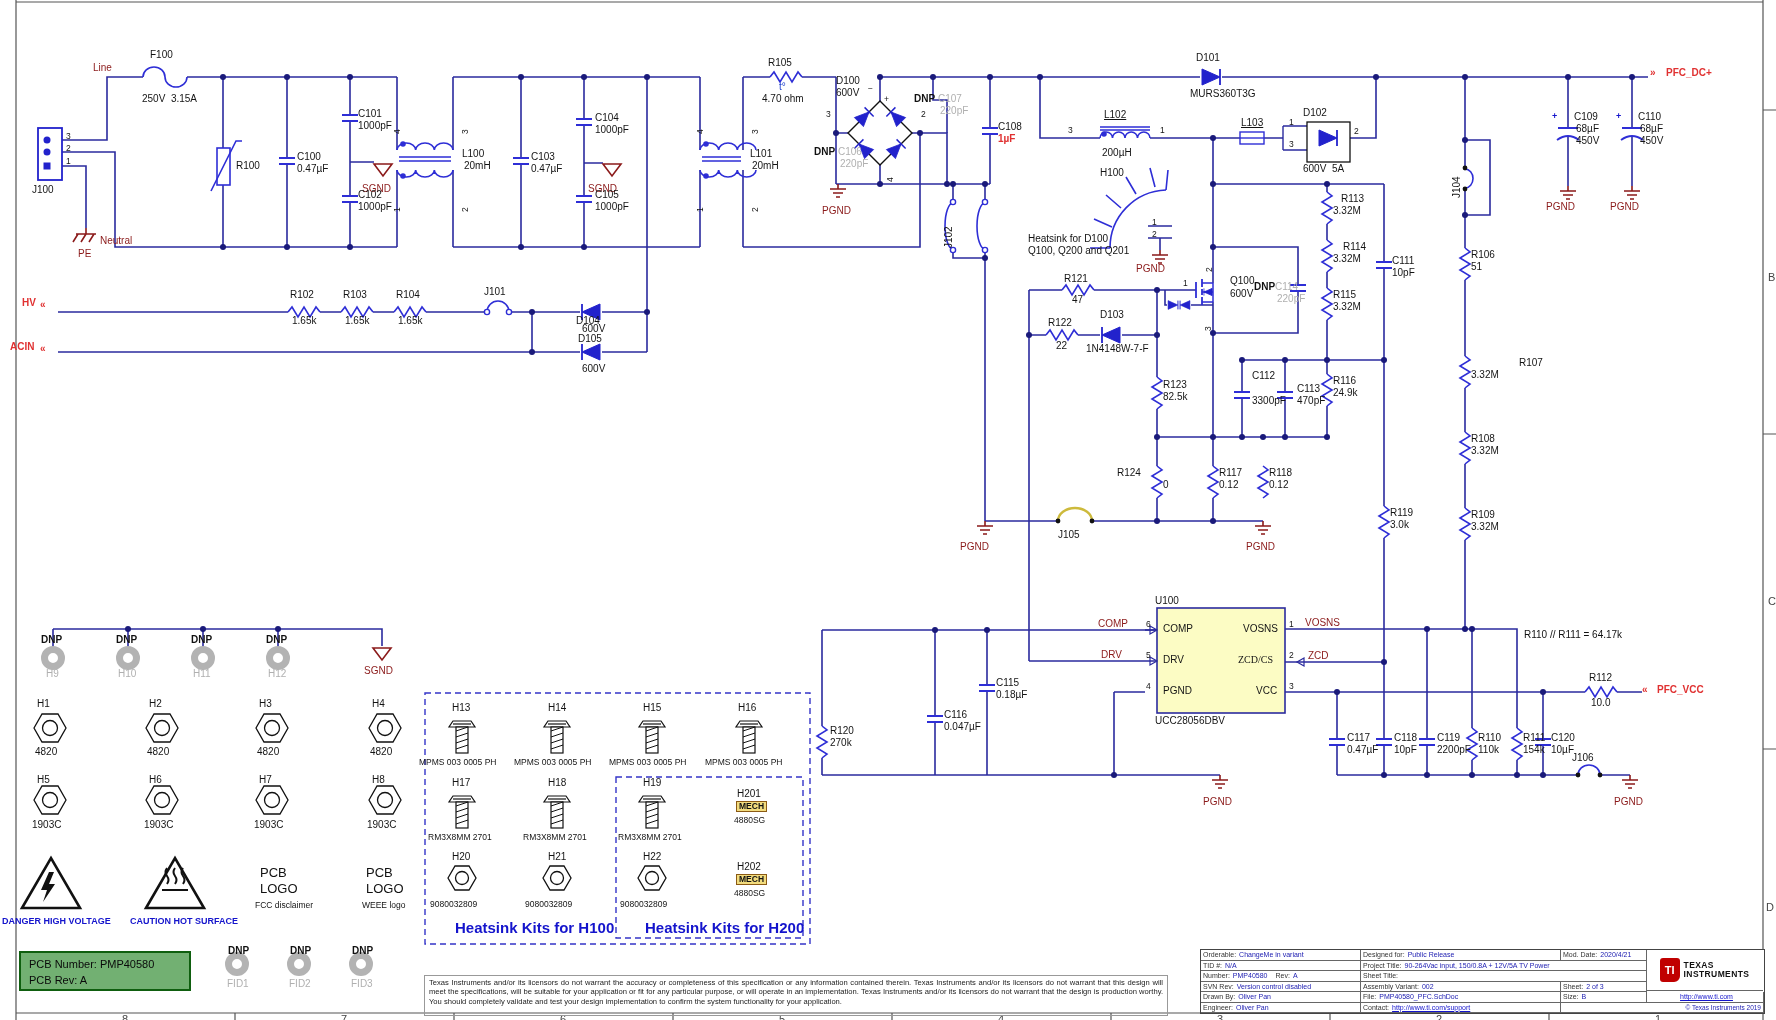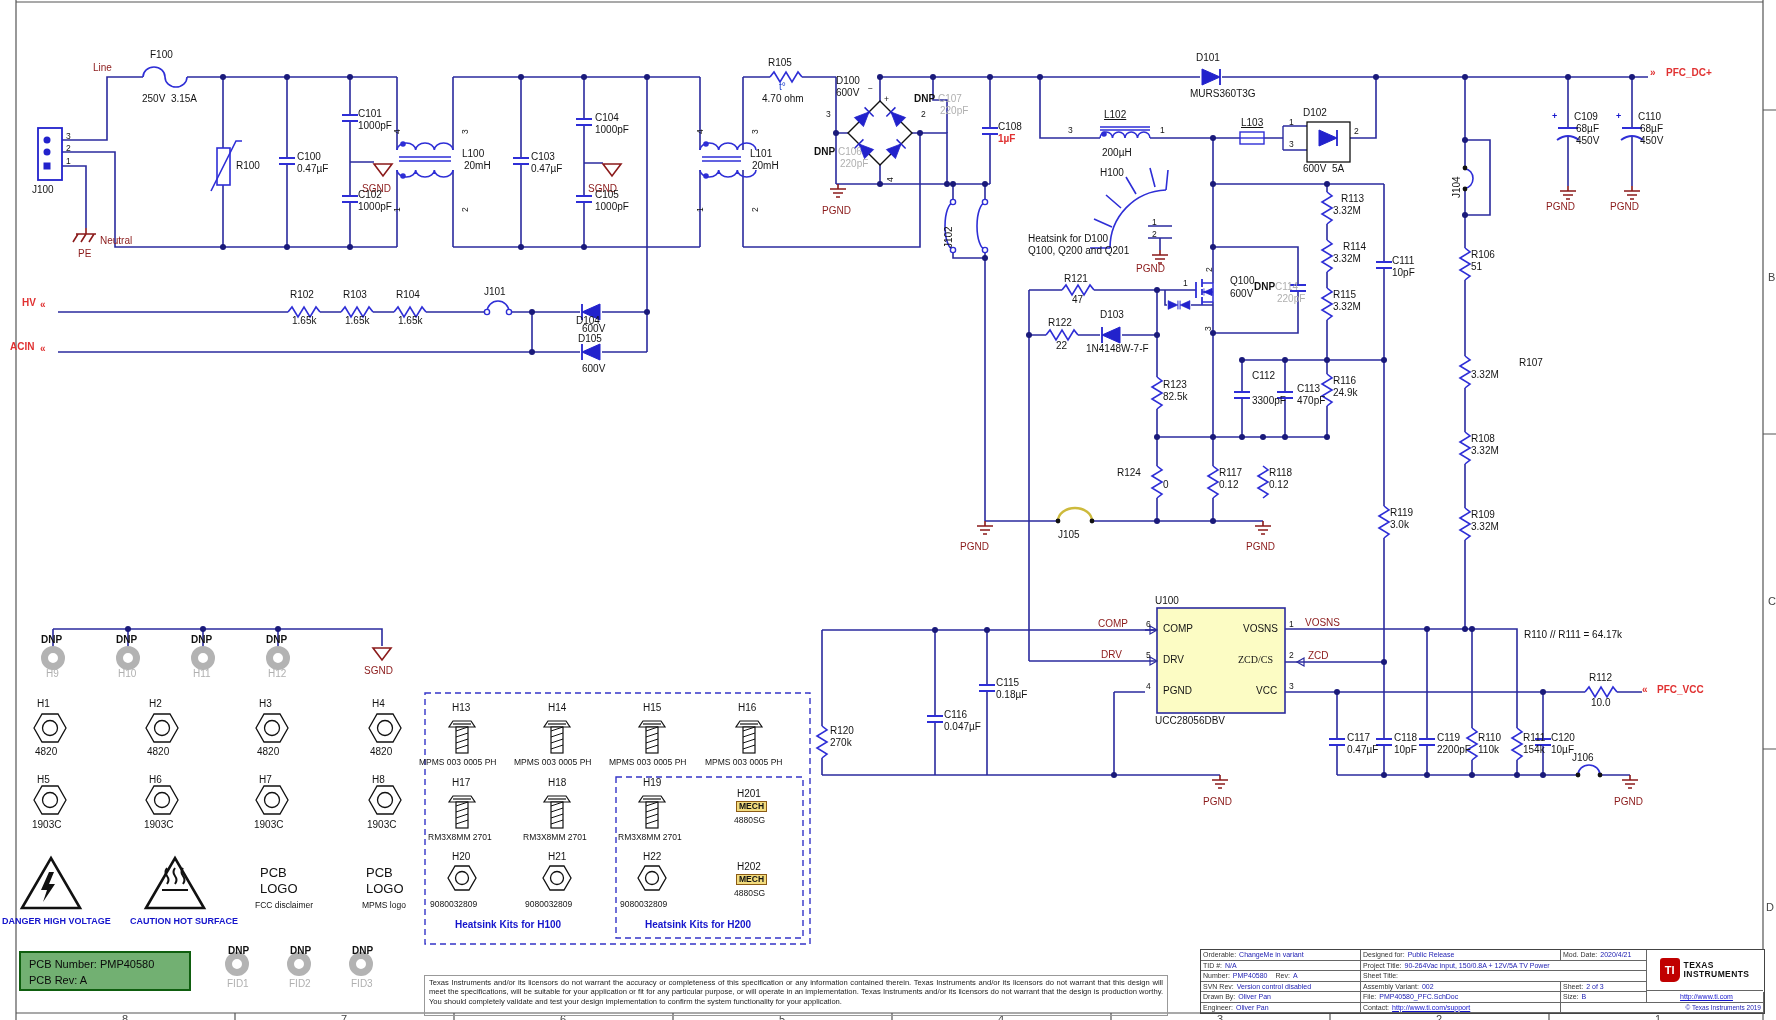--- a/index.html
+++ b/index.html
@@ -10,21 +10,21 @@
   .des{font-size:10px;}
   .des9{font-size:8.5px;}
   .desu{font-size:10px;text-decoration:underline;}
   .net{font-size:10px;color:#8B1A1A;}
   .pwr{font-size:10px;font-weight:bold;color:#E03131;}
   .gray{font-size:10px;color:#B0B0B0;}
   .dnp{font-size:10px;font-weight:bold;color:#111;}
   .blue{font-size:10px;color:#2244CC;}
   .blue9{font-size:9px;font-weight:bold;color:#1414CC;}
   .note{font-size:10px;color:#111;}
-  .kit{font-size:10px;font-weight:bold;color:#1414CC;}
+  .kit{font-size:15px;font-weight:bold;color:#1414CC;}
   .big{font-size:13px;color:#111;}
   .zone{font-size:11px;color:#444;}
   .mech{font-size:8.5px;font-weight:bold;color:#111;background:#F2DC7E;border:1px solid #8B5A14;padding:0 2px;}
   #pcbbox{position:absolute;left:19px;top:951px;width:172px;height:40px;background:#72B072;
           border:2px solid #0F5F0F;box-sizing:border-box;padding:3px 8px;font-size:11px;color:#0a0a0a;}
   #pcbbox div{line-height:16px;}
   #disclaimer{position:absolute;left:424px;top:975px;width:744px;height:41px;border:1px solid #999;
           box-sizing:border-box;padding:2px 4px;font-size:7.6px;line-height:1.25;color:#222;text-align:justify;}
   #titleblock{position:absolute;left:1200px;top:949px;width:563px;height:63px;border:1.5px solid #444;
           box-sizing:content-box;background:#fff;}
@@ -676,21 +676,21 @@
       <span class="lb des9" style="left: 734px; top: 889px;">4880SG</span>
       <span class="lb kit" style="left: 455px; top: 920px;">Heatsink Kits for H100</span>
       <span class="lb kit" style="left: 645px; top: 920px;">Heatsink Kits for H200</span>
       <span class="lb blue9" style="left: 2px; top: 917px;">DANGER HIGH VOLTAGE</span>
       <span class="lb blue9" style="left: 130px; top: 917px;">CAUTION HOT SURFACE</span>
       <span class="lb big" style="left: 260px; top: 866px;">PCB</span>
       <span class="lb big" style="left: 260px; top: 882px;">LOGO</span>
       <span class="lb des9" style="left: 255px; top: 901px;">FCC disclaimer</span>
       <span class="lb big" style="left: 366px; top: 866px;">PCB</span>
       <span class="lb big" style="left: 366px; top: 882px;">LOGO</span>
-      <span class="lb des9" style="left: 362px; top: 901px;">MPMS logo</span>
+      <span class="lb des9" style="left: 362px; top: 901px;">WEEE logo</span>
       <span class="lb dnp" style="left: 228px; top: 946px;">DNP</span>
       <span class="lb dnp" style="left: 290px; top: 946px;">DNP</span>
       <span class="lb dnp" style="left: 352px; top: 946px;">DNP</span>
       <span class="lb gray" style="left: 227px; top: 979px;">FID1</span>
       <span class="lb gray" style="left: 289px; top: 979px;">FID2</span>
       <span class="lb gray" style="left: 351px; top: 979px;">FID3</span>
       <span class="lb zone" style="left: 1768px; top: 272px;">B</span>
       <span class="lb zone" style="left: 1768px; top: 596px;">C</span>
       <span class="lb zone" style="left: 1766px; top: 902px;">D</span>
       <span class="lb zone" style="left: 122px; top: 1014px;">8</span>

